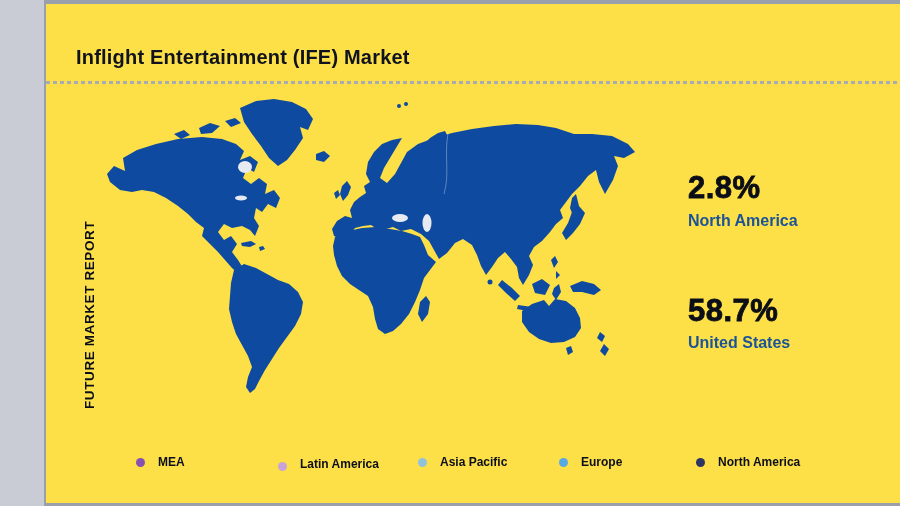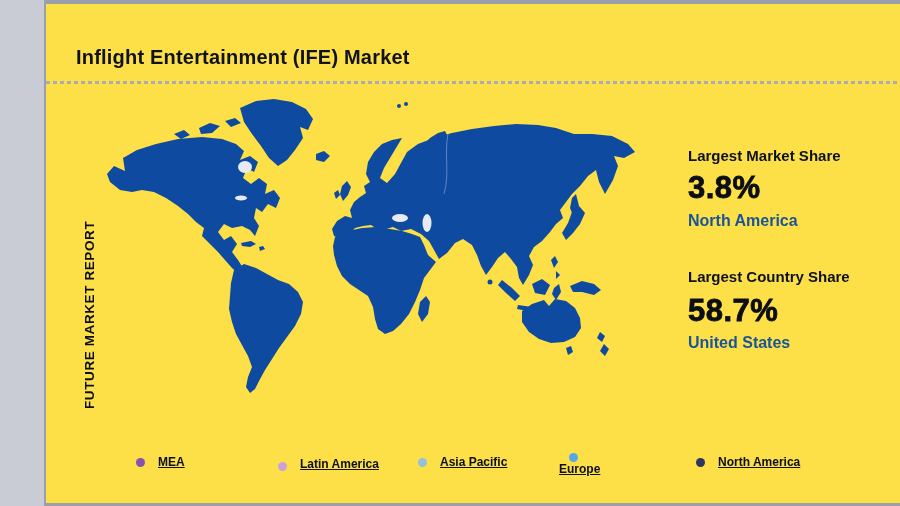--- a/index.html
+++ b/index.html
@@ -30,27 +30,27 @@
   .stat-line { position:absolute; left:642px; white-space:nowrap; }
   .stat-label  { font-size:15px; font-weight:700; color:#0d1120; }
   .stat-value  { font-size:31px; font-weight:700; color:#0b0e17; -webkit-text-stroke:0.8px #0b0e17; letter-spacing:0.5px; }
   .stat-entity { font-size:16px; font-weight:700; color:#1b5398; }
   #label-market  { top:143px; }
   #value-market  { top:166px; }
   #entity-market { top:208px; }
   #label-country  { top:264px; }
   #value-country  { top:289px; }
   #entity-country { top:330px; }
-  .legend-item { position:absolute; top:449px; height:18px; display:flex; align-items:center;text-decoration:underline; }
+  .legend-item { position:absolute; top:449px; height:18px; display:flex; align-items:center; }
   .legend-dot  { width:9px; height:9px; border-radius:50%; margin-right:13px; flex:0 0 auto; }
   .legend-label{ font-size:12px; font-weight:700; color:#0c0f1a; white-space:nowrap; }
   #legend-item-0 { left:90px; }
   #legend-item-1 { left:232px;align-items:flex-end; }
   #legend-item-2 { left:372px; }
-  #legend-item-3 { left:513px;flex-direction:column; }
+  #legend-item-3 { left:513px; }
   #legend-item-4 { left:650px; }
 </style>
 </head>
 <body>
 
 <div id="frame" style="border-color: rgb(154, 160, 171);">
 
   <div id="title-left" class="title">Inflight Entertainment (IFE) Market</div>
   <div id="divider"></div>
 
@@ -86,25 +86,23 @@
     </g>
     <g id="lakes" fill="#e8eaf1" stroke="none">
       <ellipse cx="141" cy="73" rx="7" ry="6"></ellipse>
       <ellipse cx="137" cy="104" rx="6" ry="2.5"></ellipse>
       <ellipse cx="296" cy="124" rx="8" ry="4"></ellipse>
       <ellipse cx="323" cy="129" rx="4.5" ry="9"></ellipse>
     </g>
     <path id="inner-border" d="M344,40 C340,60 346,80 340,100" fill="none" stroke="#9db4dd" stroke-width="0.8" opacity="0.7"></path>
   </svg>
 
-  <div id="label-market" class="stat-line stat-label">Largest Market Share</div>
-  <div id="value-market" class="stat-line stat-value">3.8%</div>
+  <div id="value-market" class="stat-line stat-value">2.8%</div>
   <div id="entity-market" class="stat-line stat-entity" style="color: rgb(27, 83, 152);">North America</div>
 
-  <div id="label-country" class="stat-line stat-label">Largest Country Share</div>
   <div id="value-country" class="stat-line stat-value">58.7%</div>
   <div id="entity-country" class="stat-line stat-entity" style="color: rgb(27, 83, 152); text-align: right;">United States</div>
 
   <div id="legend-item-0" class="legend-item">
     <span class="legend-dot" style="background: rgb(135, 81, 177);"></span>
     <span class="legend-label">MEA</span>
   </div>
   <div id="legend-item-1" class="legend-item">
     <span class="legend-dot" style="background: rgb(201, 163, 216);"></span>
     <span class="legend-label">Latin America</span>

